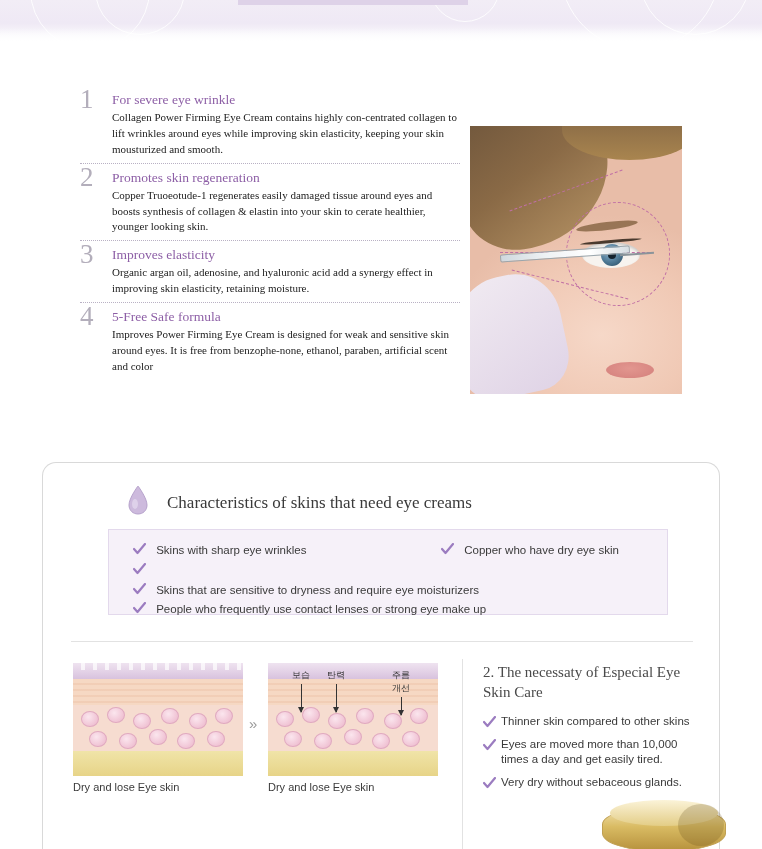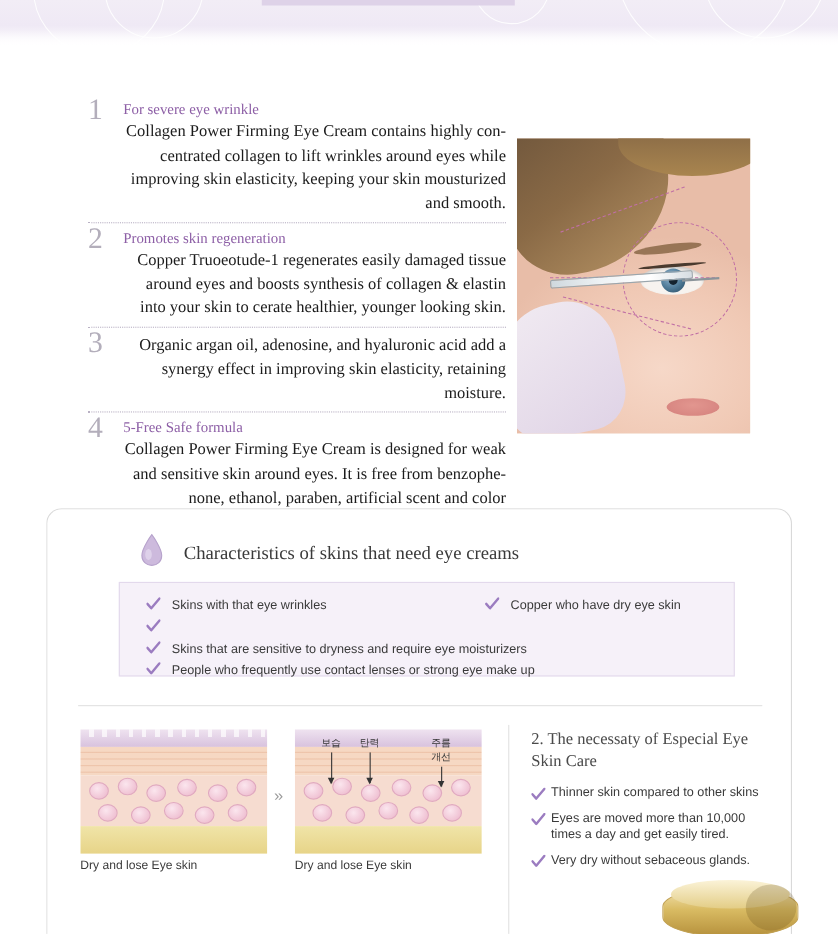--- a/index.html
+++ b/index.html
@@ -60,23 +60,22 @@
     line-height: 1;
   }
   .feat .ftitle {
     color: #8d5fa6;
     font-size: 13.5px;
     line-height: 1.25;
     margin-bottom: 1px;
   }
   .feat .fbody {
     color: #1b1b1b;
-    font-size: 15px;
+    font-size: 11px;
     line-height: 1.45;
-    text-align: right;
   }
 
   
   .photo {
     position: absolute; left: 470px; top: 126px;
     width: 212px; height: 268px;
     overflow: hidden;
     background: #f6e6dd;
   }
   .photo .skin {
@@ -314,27 +313,28 @@
     </div>
 
     <div class="feat">
       <div class="num">2</div>
       <div class="ftitle">Promotes skin regeneration</div>
       <div class="fbody">Copper Truoeotude-1 regenerates easily damaged tissue around eyes and boosts synthesis of  collagen &amp; elastin into your skin to cerate healthier, younger looking skin.</div>
     </div>
 
     <div class="feat">
       <div class="num">3</div>
+      <div class="ftitle">Improves elasticity</div>
       <div class="fbody">Organic argan oil, adenosine, and hyaluronic acid add a synergy effect in improving skin elasticity, retaining moisture.</div>
     </div>
 
     <div class="feat">
       <div class="num">4</div>
       <div class="ftitle">5-Free Safe formula</div>
-      <div class="fbody">Collagen Power Firming Eye Cream is designed for weak and sensitive skin around eyes.  It is free from benzophe-none, ethanol, paraben, artificial scent and color</div>
+      <div class="fbody">Improves Power Firming Eye Cream is designed for weak and sensitive skin around eyes.  It is free from benzophe-none, ethanol, paraben, artificial scent and color</div>
     </div>
 
   </div>
 
   <div class="photo">
     <div class="skin"></div>
     <div class="hair"></div>
     <div class="hair2"></div>
     <div class="glove"></div>
     <div class="brow"></div>
@@ -359,21 +359,21 @@
     </svg>
 
     <div class="card-title">Characteristics of skins that need eye creams</div>
 
     <div class="checkbox-panel">
 
       <div class="chk-row r1">
         <svg class="chk-mark" viewBox="0 0 13 12">
           <path d="M1 6 L4.5 10 L12 1" fill="none" stroke="#9b7cc0" stroke-width="2.2" stroke-linecap="round" stroke-linejoin="round"></path>
         </svg>
-        <span>Skins with that eye wrinkles</span>
+        <span>Skins with sharp eye wrinkles</span>
       </div>
 
       <div class="chk-row r2">
         <svg class="chk-mark" viewBox="0 0 13 12">
           <path d="M1 6 L4.5 10 L12 1" fill="none" stroke="#9b7cc0" stroke-width="2.2" stroke-linecap="round" stroke-linejoin="round"></path>
         </svg>
       </div>
 
       <div class="chk-row r4">
         <svg class="chk-mark" viewBox="0 0 13 12">

